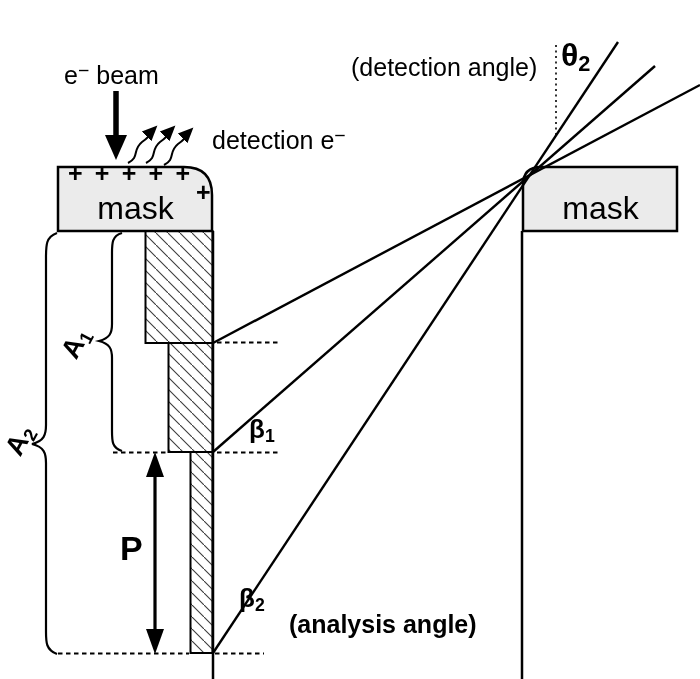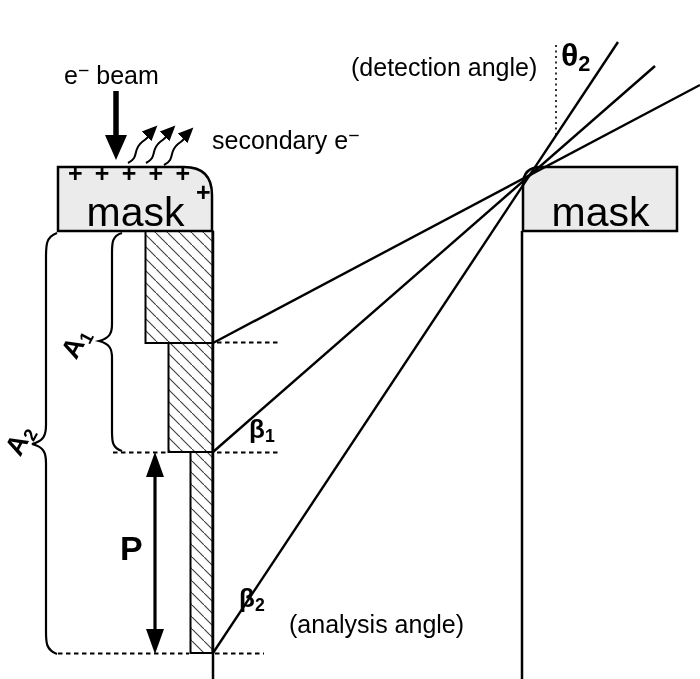--- a/index.html
+++ b/index.html
@@ -6,21 +6,21 @@
   #stage{
     position:relative;width:700px;height:679px;background:#ffffff;
     font-family:"Liberation Sans",sans-serif;color:#000;overflow:hidden;margin-top:41px;
   }
   #diagram-svg{position:absolute;left:0;top:0;z-index:1;}
   .lbl{position:absolute;z-index:2;white-space:nowrap;line-height:1;}
   .plain{font-size:25px;font-weight:normal;}
   .greek{font-size:26px;font-weight:bold;}
   .greek sub,.dim sub{font-size:.68em;font-weight:bold;vertical-align:-0.25em;}
   sup.minus{font-size:.78em;vertical-align:.35em;font-weight:inherit;}
-  .mask-label{font-size:41px;text-align:center;width:155px;}
+  .mask-label{font-size:32px;text-align:center;width:155px;}
   .charges-row{
     position:absolute;left:68px;top:120px;width:122px;z-index:2;
     display:flex;justify-content:space-between;
     font-size:25px;font-weight:bold;line-height:1;
   }
   .charge-corner{font-size:25px;font-weight:bold;}
   .dim{font-size:27px;font-weight:bold;}
   .rot{transform:translate(-50%,-50%) rotate(-62deg);}
   .p-label{font-size:34px;font-weight:bold;}
 </style>
@@ -85,21 +85,21 @@
 
     <g fill="none" stroke="#000" stroke-width="2">
       <path d="M128,122 c12,-6 4,-13 14,-21 c11,-8 8,-9 13,-14" marker-end="url(#ah)"></path>
       <path d="M146,122 c12,-6 4,-13 14,-21 c11,-8 8,-9 13,-14" marker-end="url(#ah)"></path>
       <path d="M164,124 c12,-6 4,-13 14,-21 c11,-8 8,-9 13,-14" marker-end="url(#ah)"></path>
     </g>
   </svg>
 
   <div class="lbl plain" style="left:64px;top:20px;"><span>e</span><sup class="minus">−</sup><span> beam</span></div>
 
-  <div class="lbl plain" style="left:212px;top:85px;"><span>secondary e</span><sup class="minus">−</sup></div>
+  <div class="lbl plain" style="left:212px;top:85px;"><span>detection e</span><sup class="minus">−</sup></div>
 
   <div class="lbl plain" style="left:351px;top:14px;">(detection angle)</div>
 
   <div class="lbl greek" style="left:561px;top:-2px;font-size:32px;"><span>θ</span><sub>2</sub></div>
 
   <div class="lbl mask-label" style="left:58px;top:151px;">mask</div>
 
   <div class="lbl mask-label" style="left:523px;top:151px;">mask</div>
 
   <div class="charges-row">
@@ -114,15 +114,15 @@
   <div class="lbl dim rot" style="left:77px;top:303px;"><span>A</span><sub>1</sub></div>
 
   <div class="lbl dim rot" style="left:21px;top:400px;"><span>A</span><sub>2</sub></div>
 
   <div class="lbl p-label" style="left:120px;top:490px;">P</div>
 
   <div class="lbl greek" style="left:249px;top:375px;"><span>β</span><sub>1</sub></div>
 
   <div class="lbl greek" style="left:239px;top:544px;"><span>β</span><sub>2</sub></div>
 
-  <div class="lbl plain" style="left:289px;top:571px;">(analysis angle)</div>
+  <div class="lbl plain" style="left:289px;top:571px;font-weight:bold;">(analysis angle)</div>
 
 </div>
 
 </body></html>

